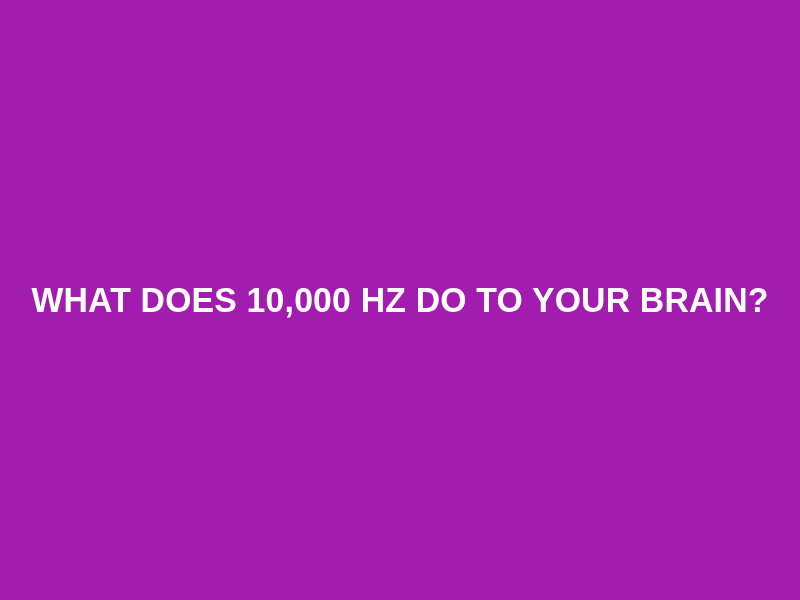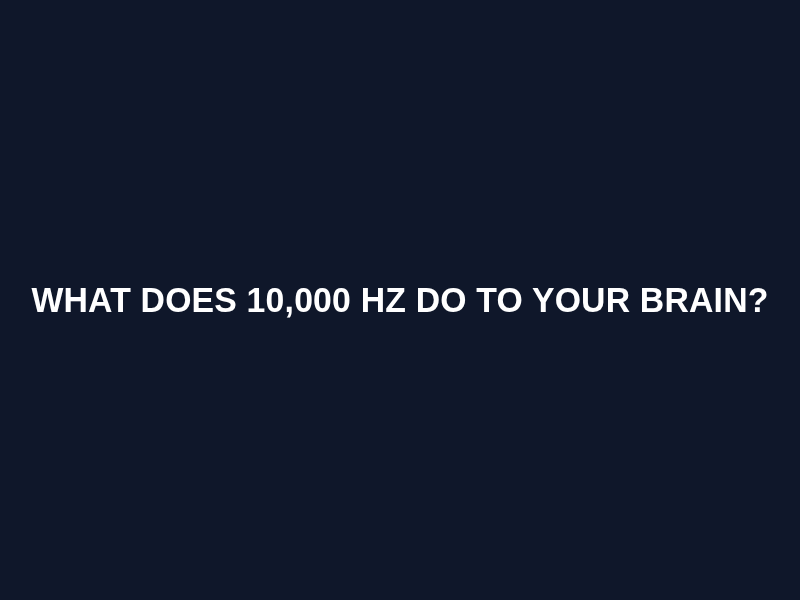--- a/index.html
+++ b/index.html
@@ -40,15 +40,15 @@
     transform-origin: center center;
     white-space: nowrap;
     padding: 0 14px;
     box-sizing: border-box;
     -webkit-font-smoothing: antialiased;
   }
 </style>
 </head>
 <body>
 
-<div id="banner" style="background-color: #0f172a;">
+<div id="banner" style="background-color: #a21caf;">
   <h1 id="headline" style="color: rgb(255, 255, 255);">WHAT DOES 10,000 HZ DO TO YOUR BRAIN?</h1>
 </div>
 
 </body></html>

